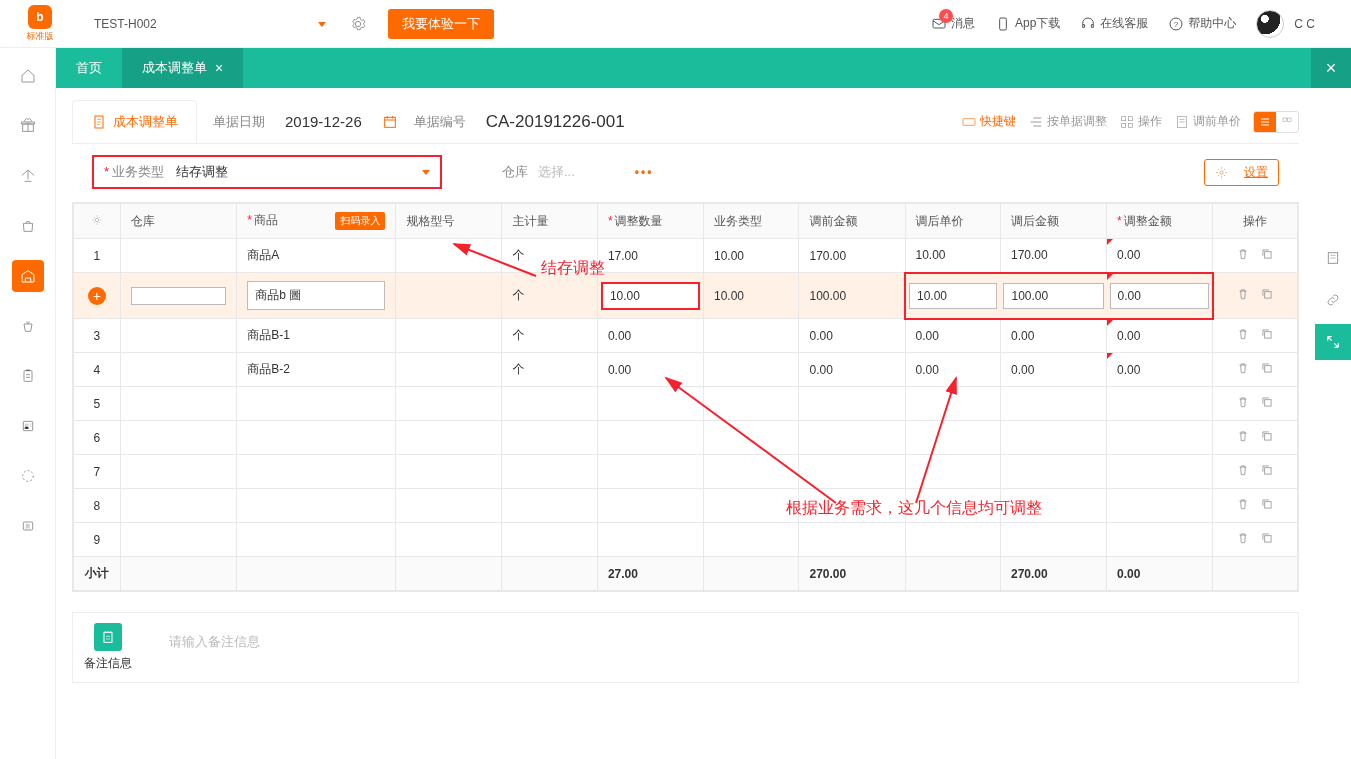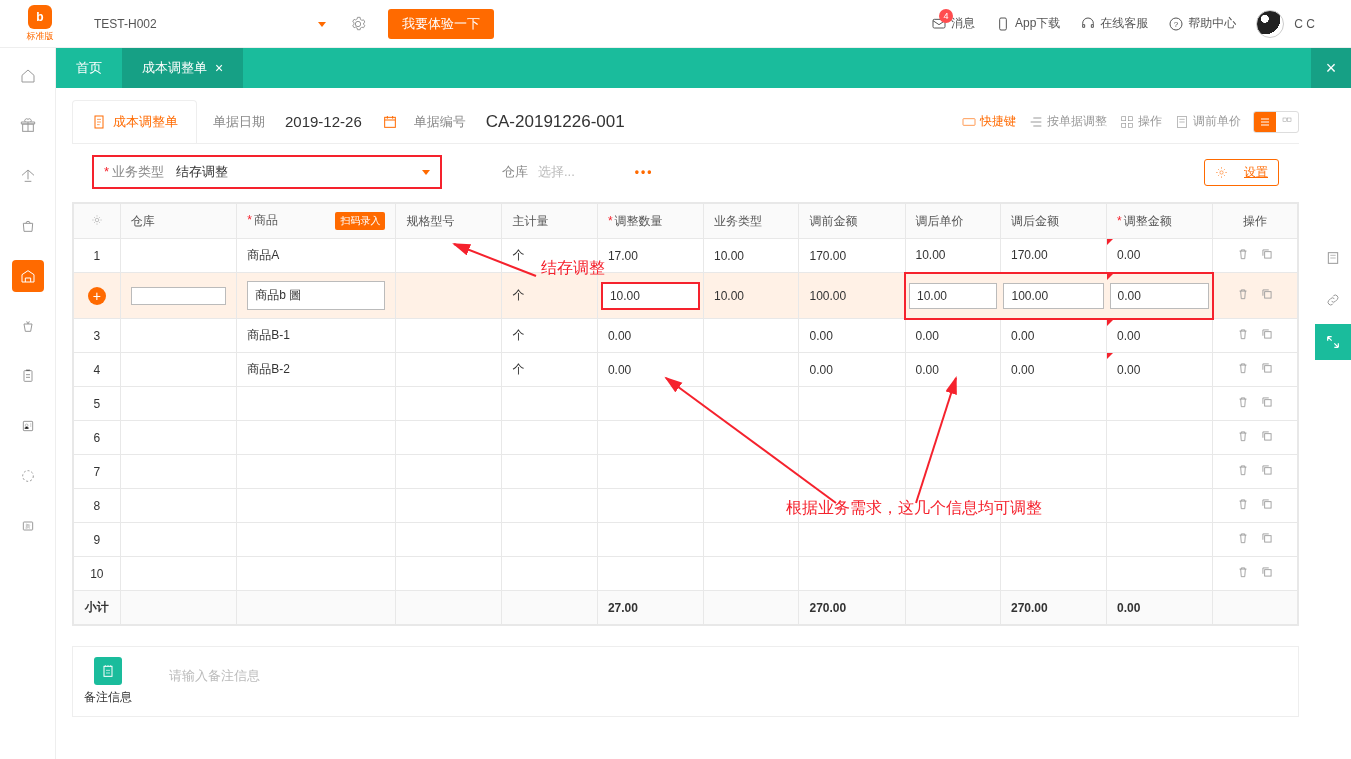--- a/index.html
+++ b/index.html
@@ -575,44 +575,20 @@
                 <span><svg viewBox="0 0 24 24" style="width:14px;height:14px">
                     <path d="M6 7h12M9 7V5h6v2M8 7l1 13h6l1-13" fill="none" stroke="currentColor" stroke-width="1.5"></path>
                   </svg></span>
                 <span><svg viewBox="0 0 24 24" style="width:14px;height:14px">
                     <rect x="8" y="8" width="11" height="11" fill="none" stroke="currentColor" stroke-width="1.5"></rect>
                     <path d="M5 15V5h10" fill="none" stroke="currentColor" stroke-width="1.5"></path>
                   </svg></span>
               </div>
             </td>
           </tr>
-          <tr>
-            <td class="col-num">10</td>
-            <td></td>
-            <td></td>
-            <td></td>
-            <td></td>
-            <td></td>
-            <td></td>
-            <td></td>
-            <td class="" style=""></td>
-            <td class="" style=""></td>
-            <td class=" " style=""></td>
-            <td class="col-op">
-              <div class="op-icons">
-                <span><svg viewBox="0 0 24 24" style="width:14px;height:14px">
-                    <path d="M6 7h12M9 7V5h6v2M8 7l1 13h6l1-13" fill="none" stroke="currentColor" stroke-width="1.5"></path>
-                  </svg></span>
-                <span><svg viewBox="0 0 24 24" style="width:14px;height:14px">
-                    <rect x="8" y="8" width="11" height="11" fill="none" stroke="currentColor" stroke-width="1.5"></rect>
-                    <path d="M5 15V5h10" fill="none" stroke="currentColor" stroke-width="1.5"></path>
-                  </svg></span>
-              </div>
-            </td>
-          </tr>
         </tbody>
       <tfoot>
         <tr class="subtotal-row">
           <td class="col-num">小计</td>
           <td></td>
             <td></td>
             <td></td>
             <td></td>
           <td>27.00</td>
           <td></td>

